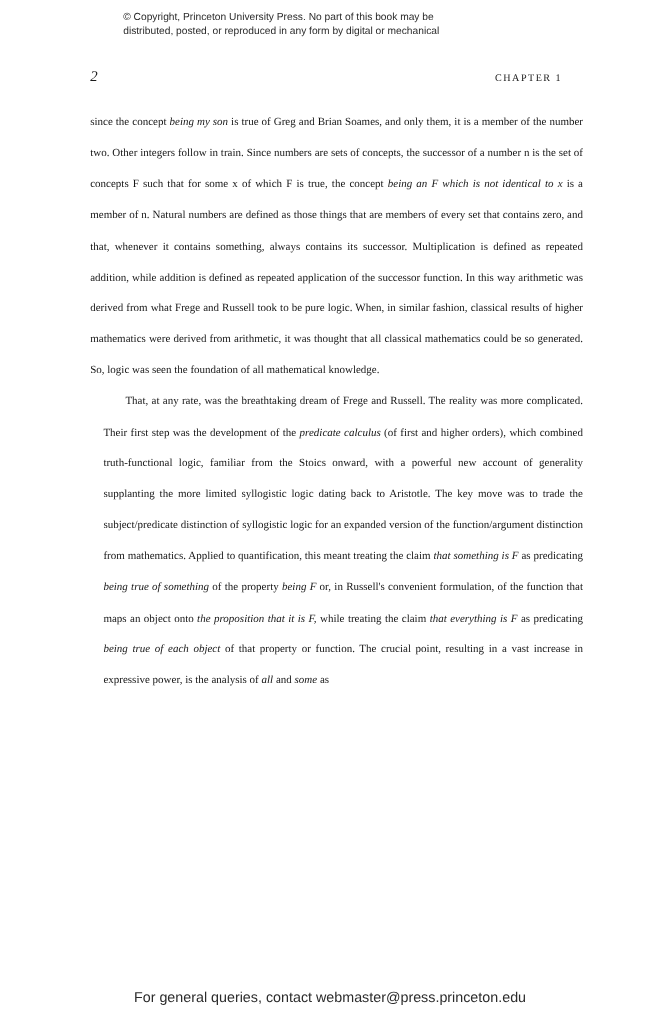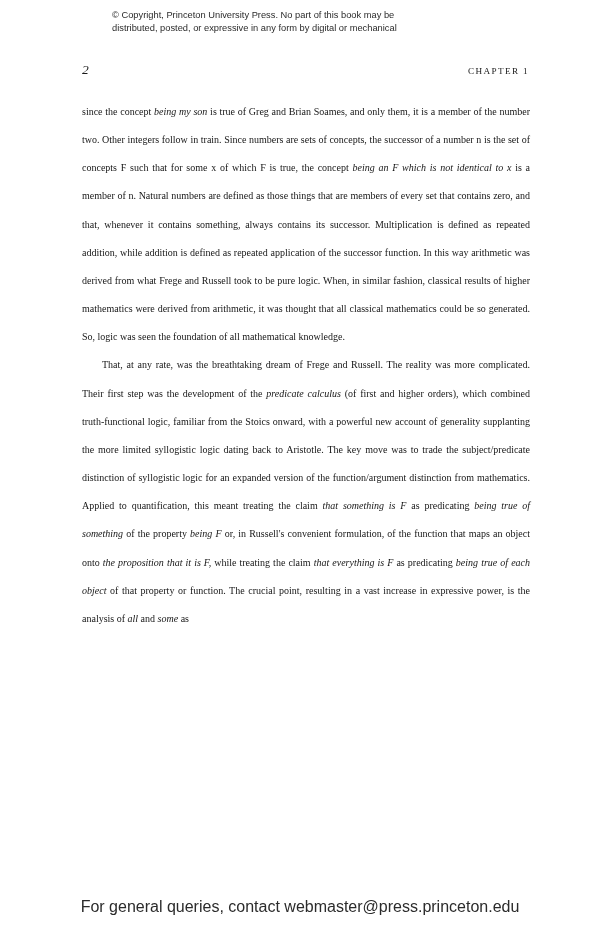--- a/index.html
+++ b/index.html
@@ -43,21 +43,21 @@
   .folio {
     position: absolute;
     left: 0;
     top: 0;
     font-style: italic;
     font-size: 13.5px;
     line-height: 16px;
   }
   .chapter-label {
     position: absolute;
-    right: 0;
+    right: 18px;
     top: 1px;
     font-size: 9.2px;
     line-height: 16px;
     letter-spacing: 1.35px;
     font-variant: small-caps;
     text-transform: uppercase;
   }
 
   
   .body-text {
@@ -76,46 +76,47 @@
   }
   .body-text p {
     margin: 0;
     text-align: justify;
   }
   .body-text p.indent {
     text-indent: 20px;
   }
   .body-text p.last-open {
     text-align-last: left;
+    margin-left: 12px;
   }
   .body-text i {
     font-style: italic;
   }
 
   
   .footer {
     position: absolute;
     left: 0;
     top: 900px;
     width: 600px;
     text-align: center;
     font-family: "Liberation Sans", sans-serif;
-    font-size: 16px;
+    font-size: 13px;
     line-height: 14px;
     color: #2b2b2b;
   }
 </style>
 </head>
 <body>
 
 <div class="page">
 
   <div class="copyright">
     <div>© Copyright, Princeton University Press. No part of this book may be</div>
-    <div>distributed, posted, or expressive in any form by digital or mechanical</div>
+    <div>distributed, posted, or reproduced in any form by digital or mechanical</div>
   </div>
 
   <div class="running-head">
     <span class="folio">2</span>
     <span class="chapter-label">CHAPTER 1</span>
   </div>
 
   <div class="body-text">
     <p><span>since the concept </span><i>being my son</i><span> is true of Greg and Brian Soames, and only them, it is a member of the number two. Other integers follow in train. Since numbers are sets of concepts, the successor of a number n is the set of concepts F such that for some x of which F is true, the concept </span><i>being an F which is not identical to x</i><span> is a member of n. Natural numbers are defined as those things that are members of every set that contains zero, and that, whenever it contains something, always contains its successor. Multiplication is defined as repeated addition, while addition is defined as repeated application of the successor function. In this way arithmetic was derived from what Frege and Russell took to be pure logic. When, in similar fashion, classical results of higher mathematics were derived from arithmetic, it was thought that all classical mathematics could be so generated. So, logic was seen the foundation of all mathematical knowledge.</span></p>
     <p class="indent last-open"><span>That, at any rate, was the breathtaking dream of Frege and Russell. The reality was more complicated. Their first step was the development of the </span><i>predicate calculus</i><span> (of first and higher orders), which combined truth-functional logic, familiar from the Stoics onward, with a powerful new account of generality supplanting the more limited syllogistic logic dating back to Aristotle. The key move was to trade the subject/predicate distinction of syllogistic logic for an expanded version of the function/argument distinction from mathematics. Applied to quantification, this meant treating the claim </span><i>that something is F</i><span> as predicating </span><i>being true of something</i><span> of the property </span><i>being F</i><span> or, in Russell's convenient formulation, of the function that maps an object onto </span><i>the proposition that it is F,</i><span> while treating the claim </span><i>that everything is F</i><span> as predicating </span><i>being true of each object</i><span> of that property or function. The crucial point, resulting in a vast increase in expressive power, is the analysis of </span><i>all</i><span> and </span><i>some</i><span> as</span></p>

